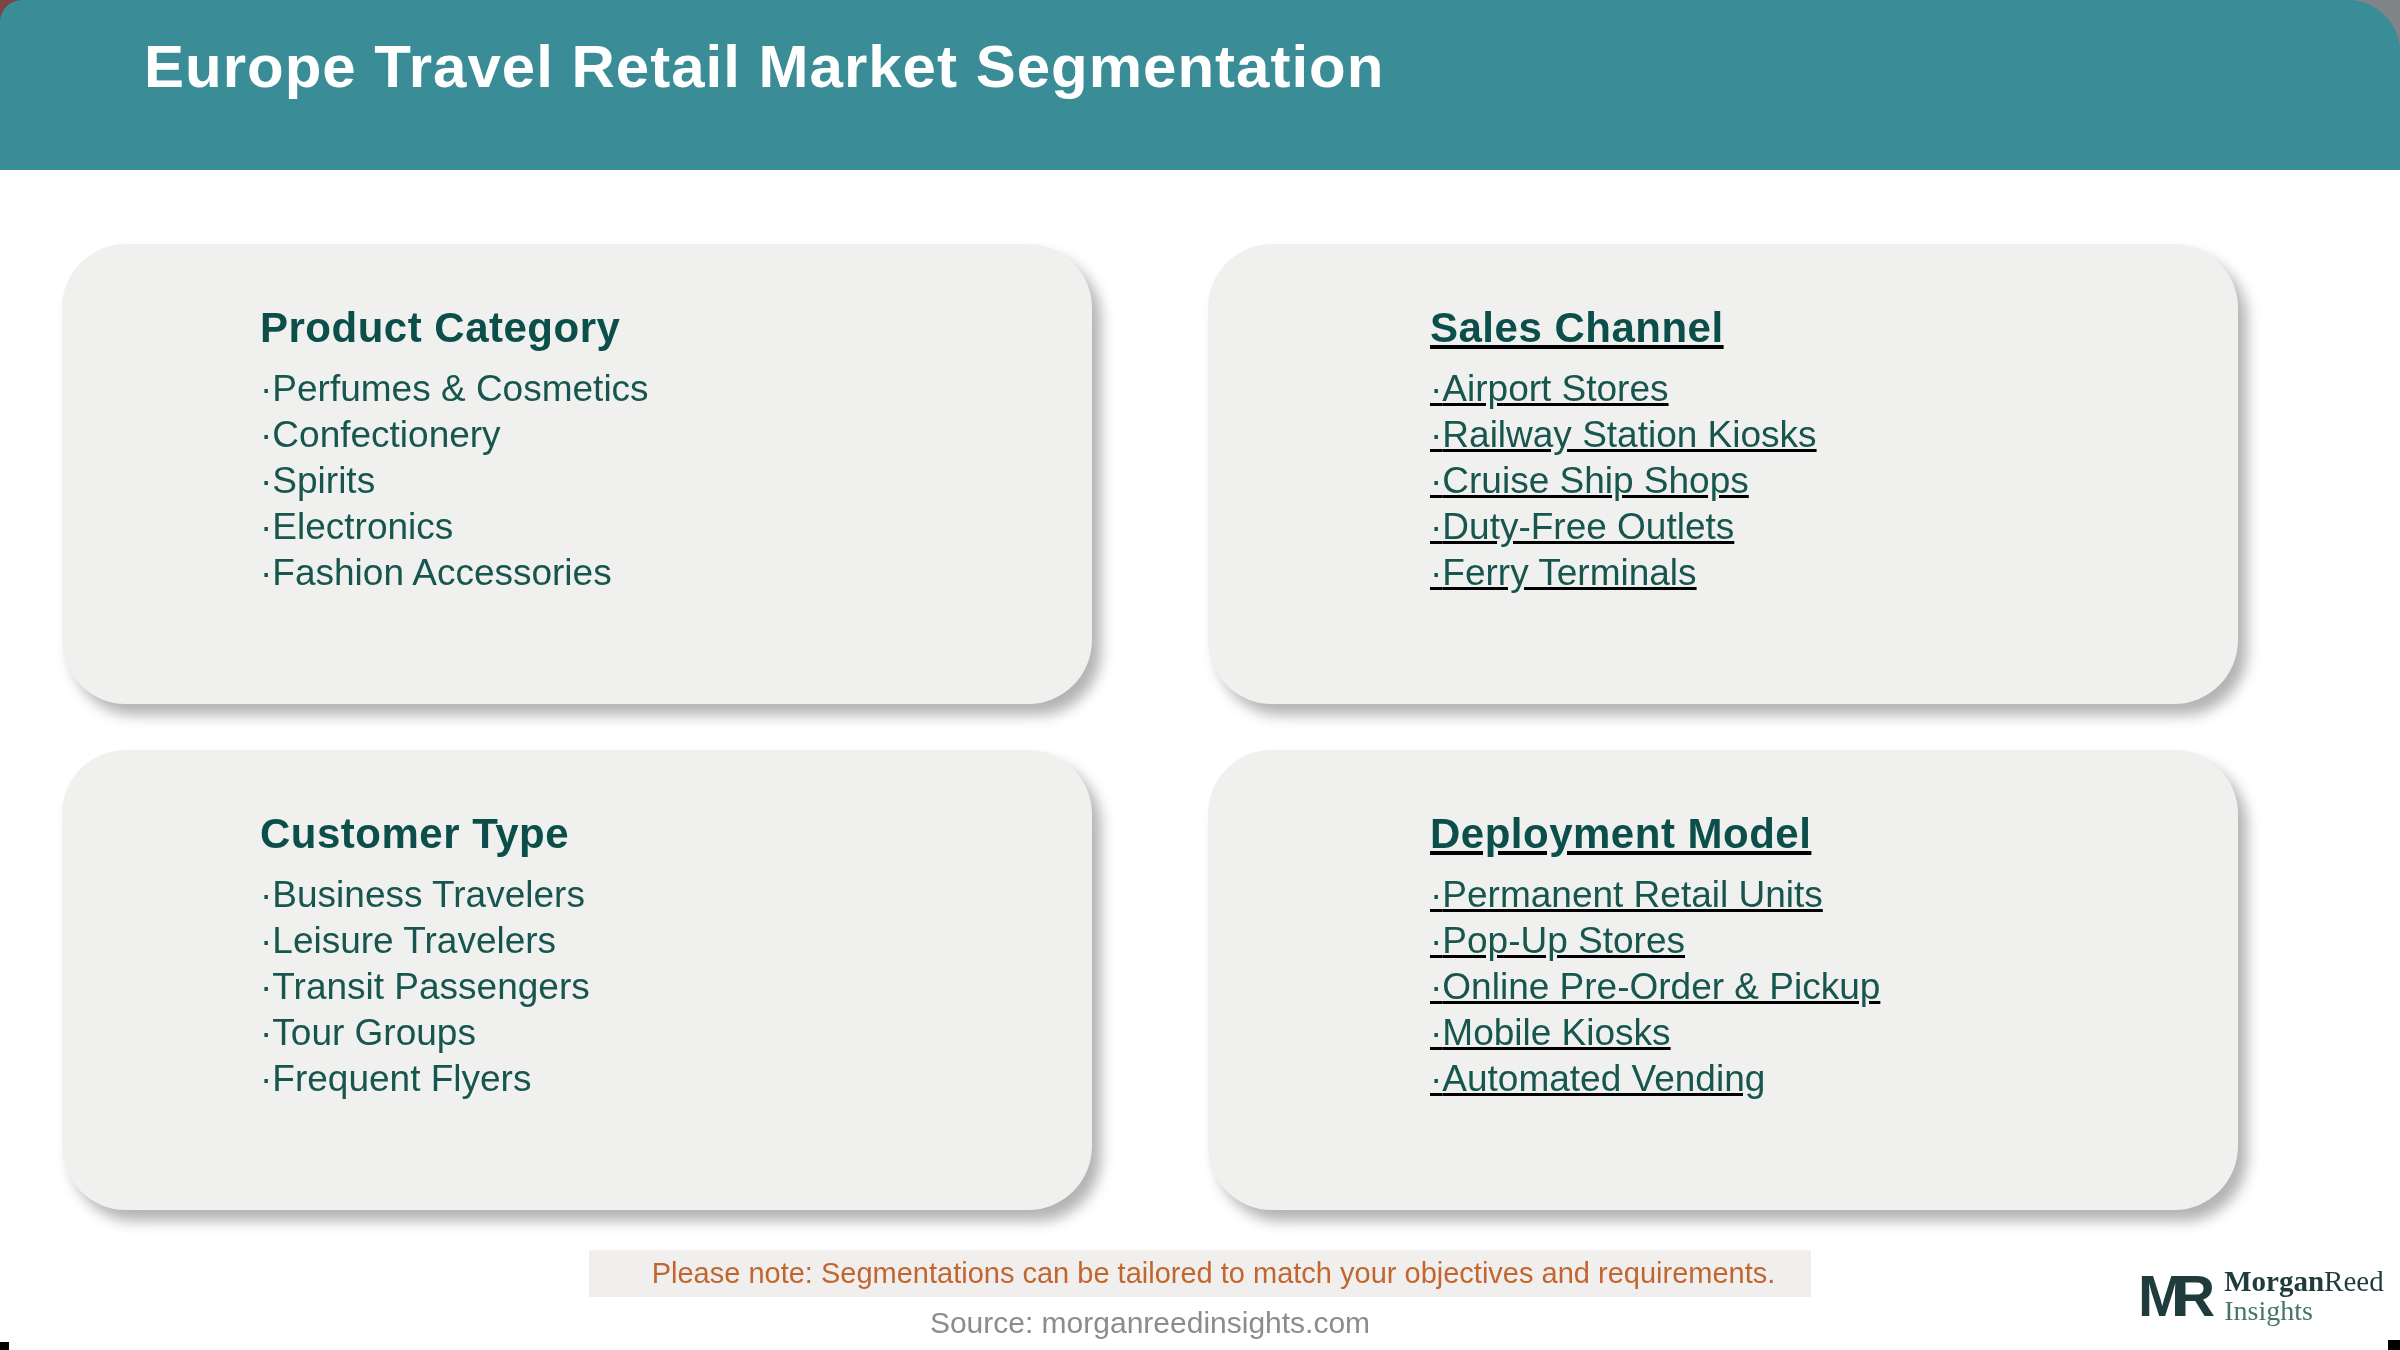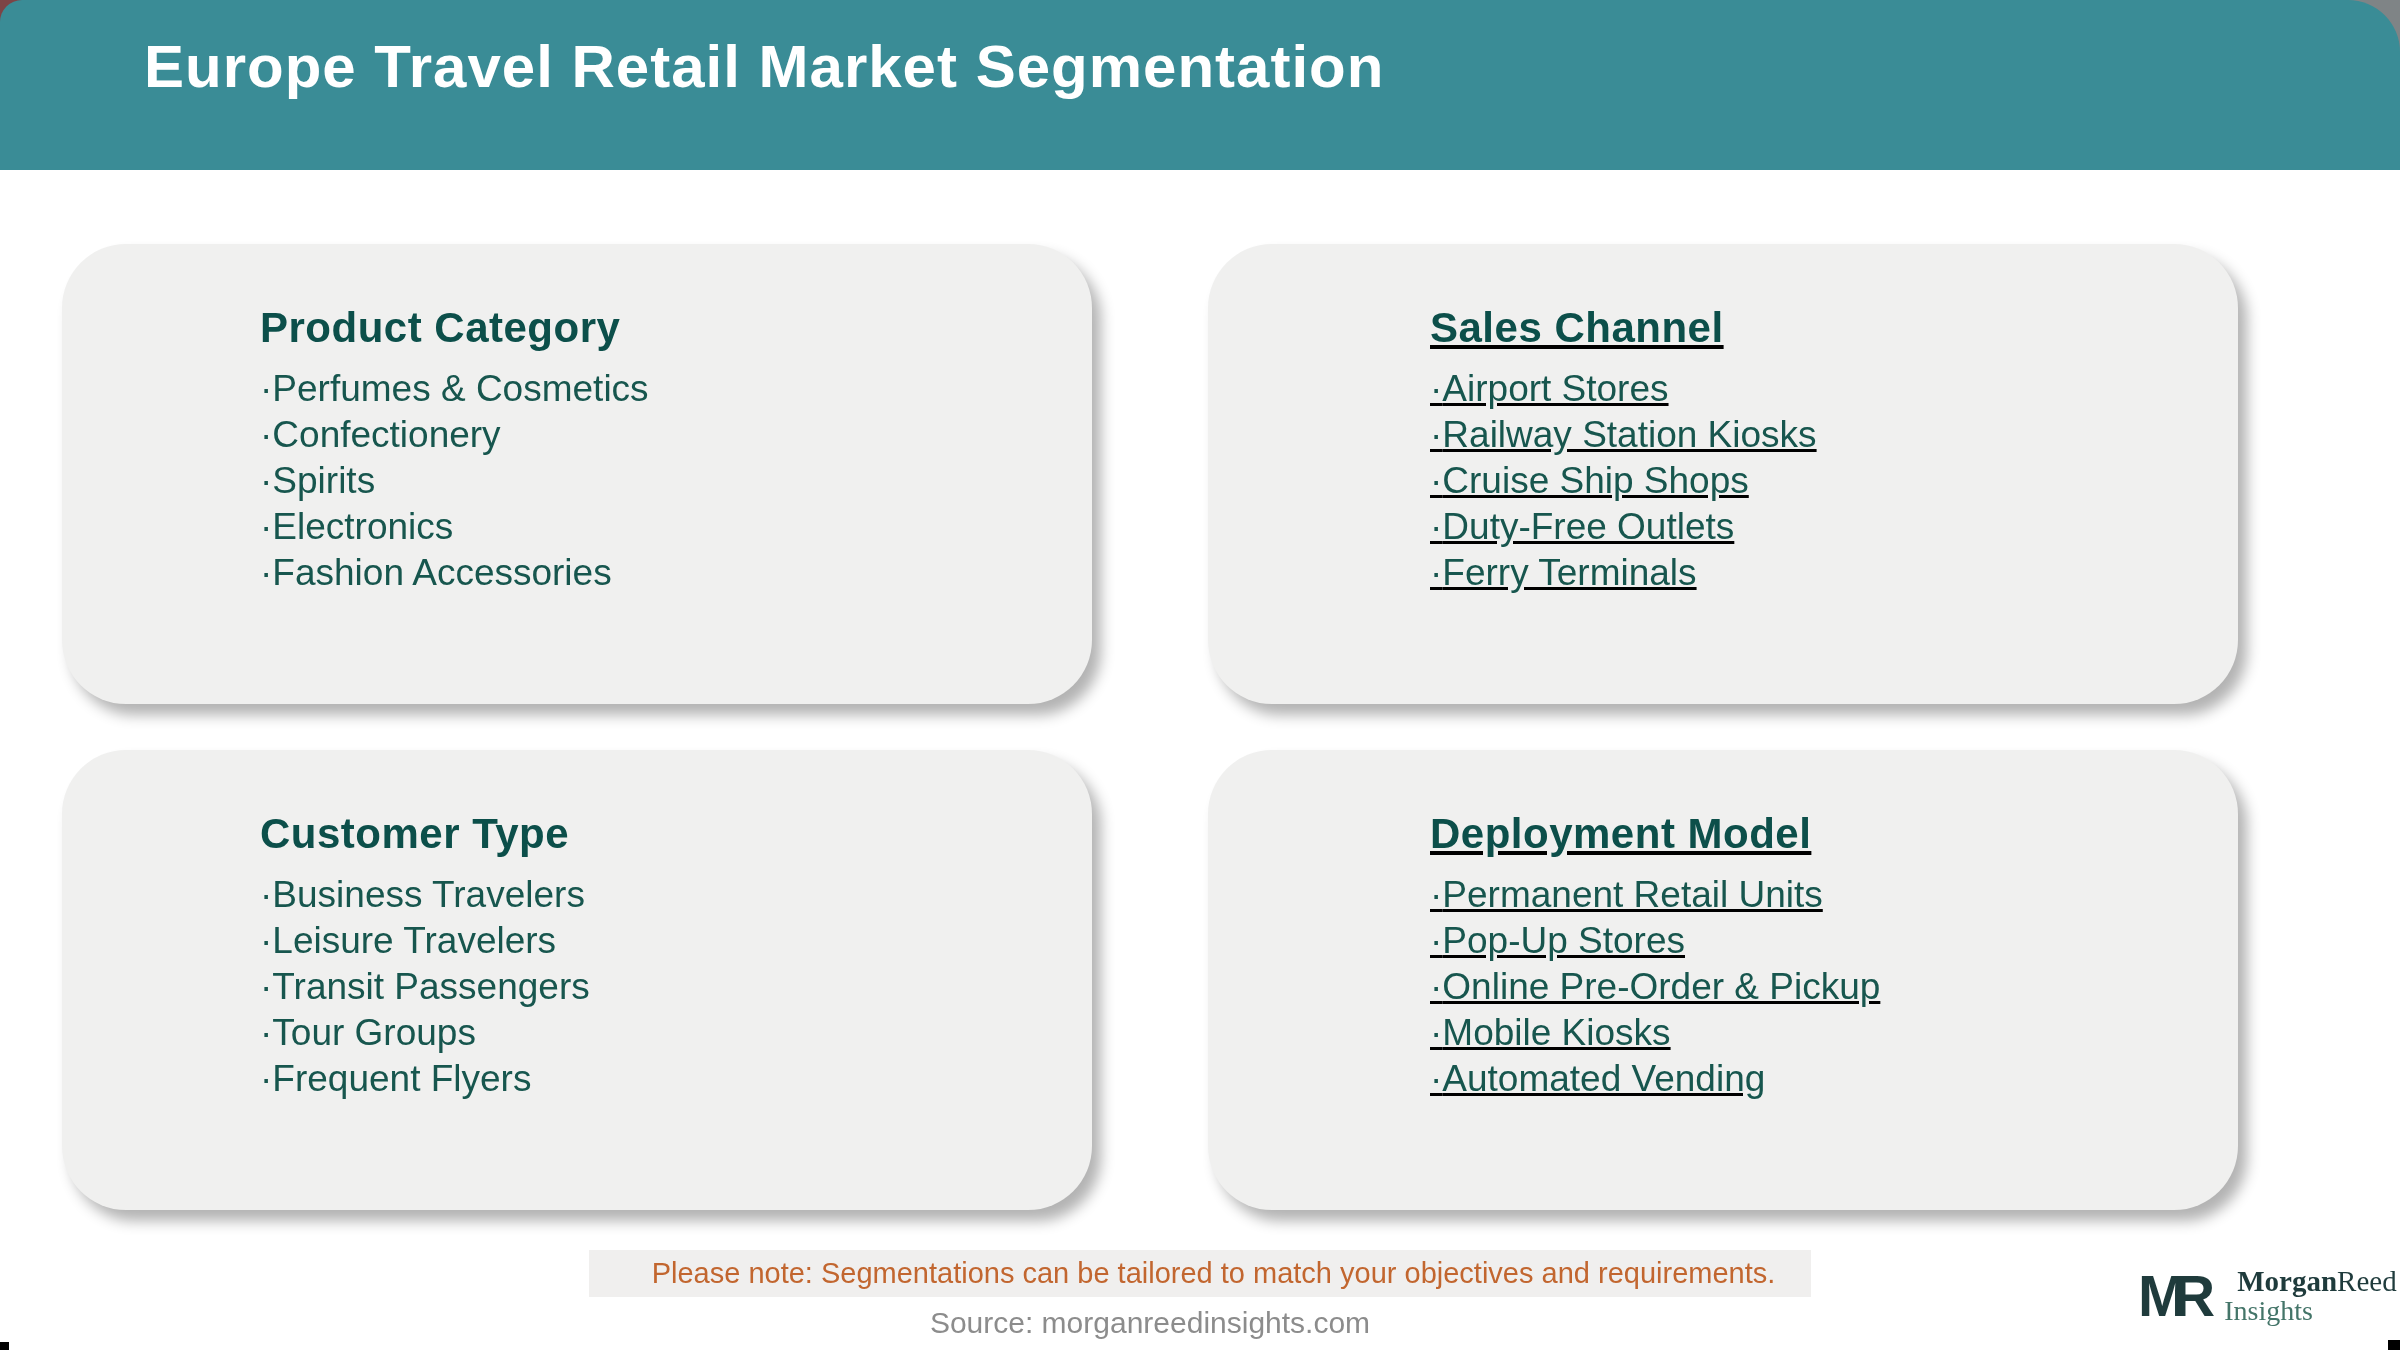--- a/index.html
+++ b/index.html
@@ -132,21 +132,21 @@
     color: var(--logo-dark);
     padding-right: 22px;
     line-height: 54px;
   }
   .logo-text { font-family: "Liberation Serif", serif; }
   .logo-line1 {
     font-size: 29px; line-height: 30px;
     color: var(--logo-dark);
     white-space: nowrap;
   }
-  .logo-name-bold { font-weight: 700; margin-left: 13px; }
+  .logo-name-bold { font-weight: 700; }
   .logo-line2 {
     font-size: 28px; line-height: 30px;
     color: var(--logo-teal);
   }
 
   
   .artifact { position: absolute; background: #000; z-index: 2; }
   .artifact-bl { left: 0; top: 1342px; width: 9px; height: 8px; }
   .artifact-br { left: 2388px; top: 1340px; width: 12px; height: 10px; }
 </style>

